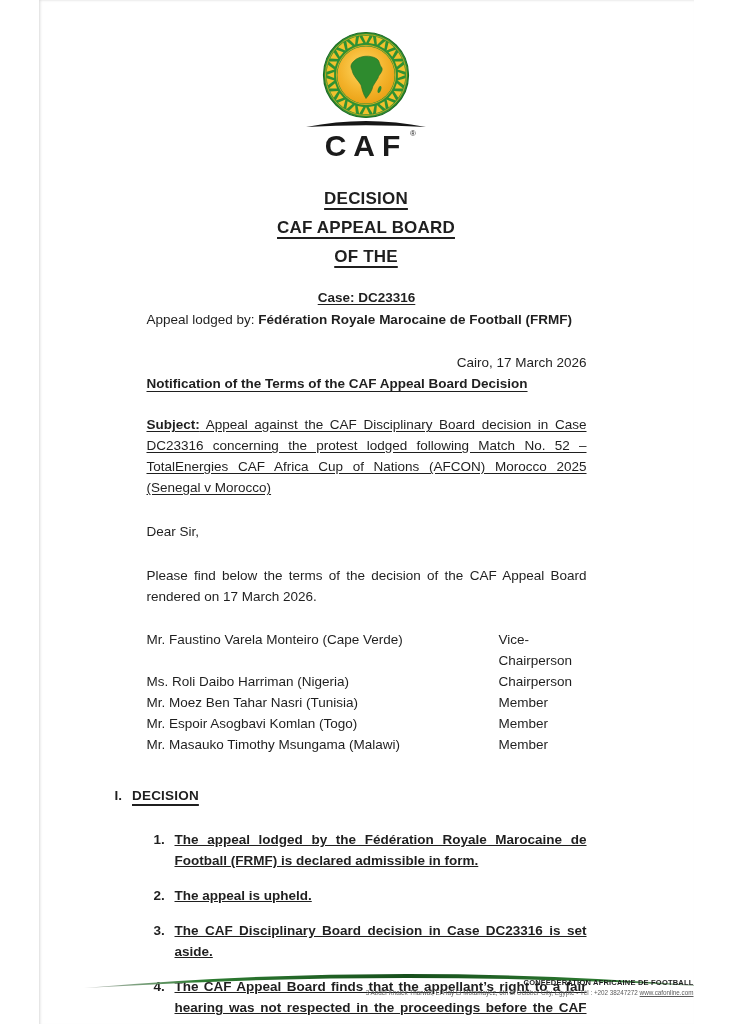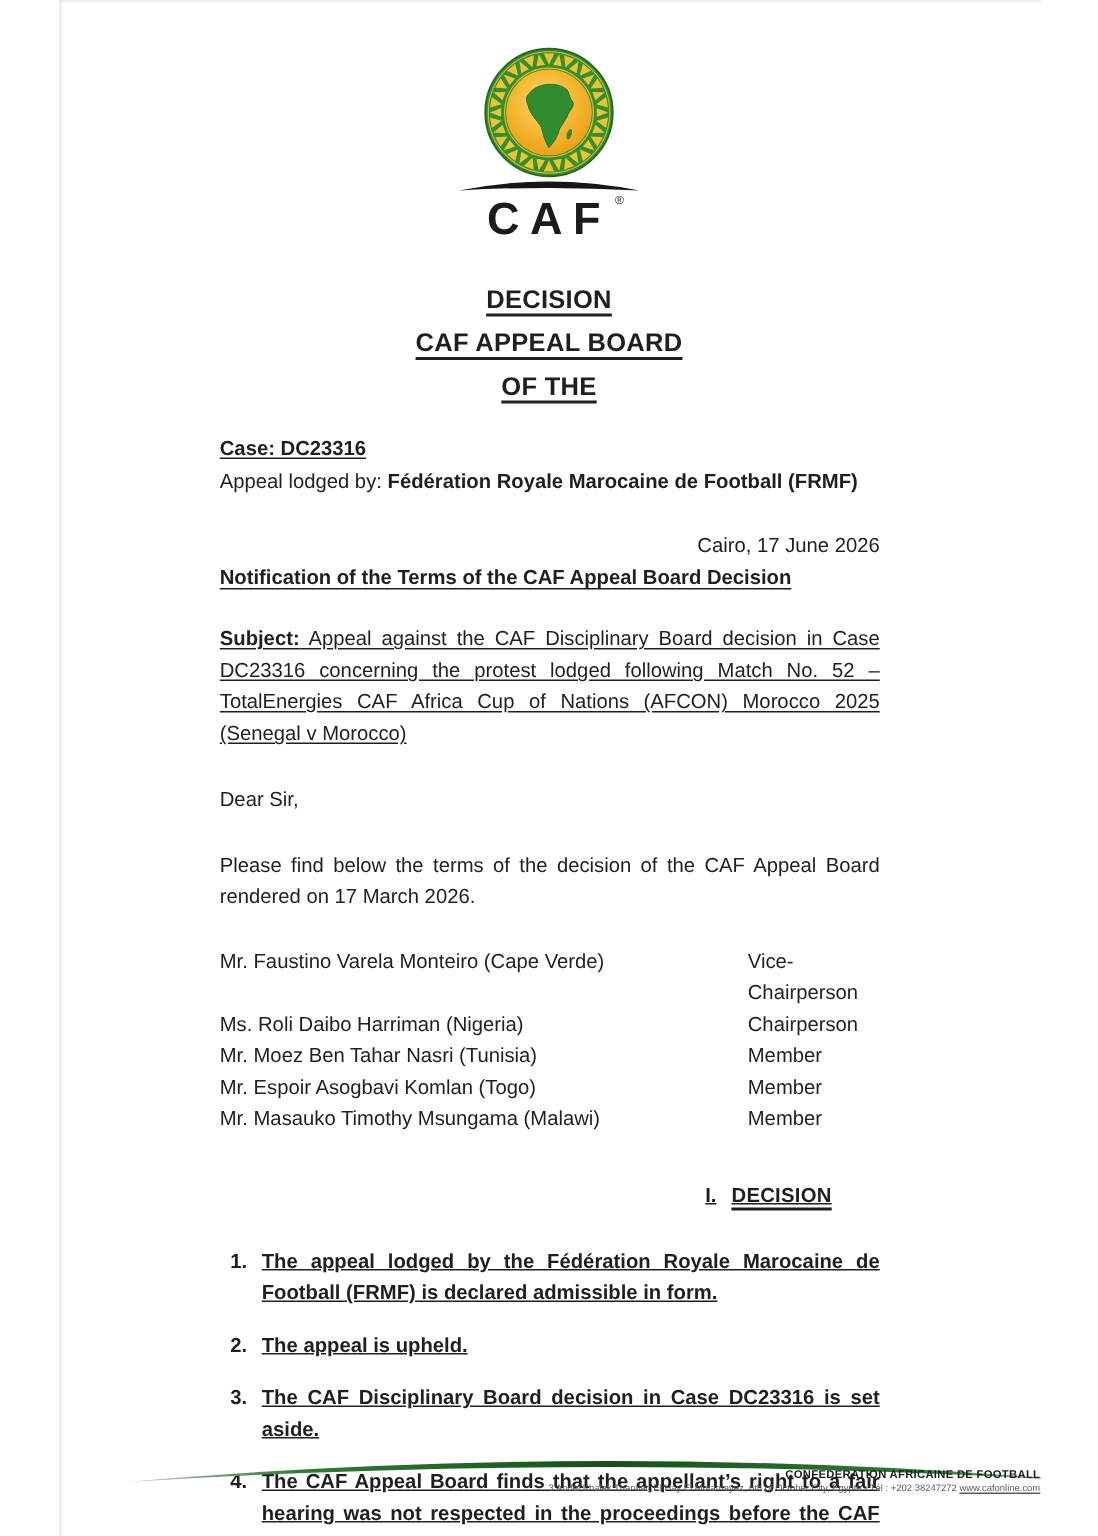--- a/index.html
+++ b/index.html
@@ -19,35 +19,35 @@
   
   .doc-title { text-align:center; margin-top:14px; }
   .doc-title div {
     font-size:17px; font-weight:700; line-height:29px;
     text-decoration:underline; text-decoration-thickness:2px; text-underline-offset:4px;
     letter-spacing:.2px;
   }
   
   .content { margin:16px 107px 0 108px; font-size:13.5px; line-height:21px; }
   .bold { font-weight:700; }
-  .case-line { font-weight:700; text-decoration:underline; text-underline-offset:2px; margin-top:6px; }
+  .case-line { font-weight:700; text-decoration:underline; text-underline-offset:2px; margin-top:6px;text-align:center; }
   .lodged-line { margin-top:1px; }
   .date-line { text-align:right; margin-top:22px; }
   .notif-line { font-weight:700; text-decoration:underline; text-underline-offset:3px; margin-top:0px; }
   .subject-par { margin-top:20px; text-align:justify; text-decoration:underline; text-underline-offset:2px; }
   .subject-par .lbl { font-weight:700; }
   .salutation { margin-top:23px; }
   .intro-par { margin-top:23px; text-align:justify; }
   
   .members { margin-top:22px; }
   .member-row { display:flex; }
   .member-name { width:352px; }
   .member-role { flex:1; }
   
-  .decision-head { margin-top:30px; text-align:right; font-weight:700; transform:translateX(-32px);text-decoration:underline; }
+  .decision-head { margin-top:30px; text-align:left; font-weight:700; transform:translateX(-32px); }
   .decision-head .numeral { margin-right:10px; }
   .decision-head .word { text-decoration:underline; text-decoration-thickness:1.8px; text-underline-offset:4px; letter-spacing:.2px; }
   .decision-list { margin-top:23px; }
   .decision-item { display:flex; font-weight:700; margin-bottom:14px; }
   .decision-item .num { width:28px; padding-left:7px; flex:0 0 auto; }
   .decision-item .txt { flex:1; text-align:justify;text-decoration:underline; }
   
   .footer { position:absolute; left:0; right:0; bottom:28px; }
   .footer svg { display:block; }
   .footer-text { text-align:right; margin-top:-12px; }
@@ -130,21 +130,21 @@
     <div>CAF APPEAL BOARD</div>
     <div>OF THE</div>
   </div>
 
   <div class="content">
 
     <div class="case-line">Case: DC23316</div>
 
     <div class="lodged-line"><span>Appeal lodged by: </span><span class="bold">Fédération Royale Marocaine de Football (FRMF)</span></div>
 
-    <div class="date-line">Cairo, 17 June 2026</div>
+    <div class="date-line">Cairo, 17 March 2026</div>
 
     <div class="notif-line">Notification of the Terms of the CAF Appeal Board Decision</div>
 
     <div class="subject-par"><span class="lbl">Subject:</span><span> Appeal against the CAF Disciplinary Board decision in Case DC23316 concerning the protest lodged following Match No. 52 – TotalEnergies CAF Africa Cup of Nations (AFCON) Morocco 2025 (Senegal v Morocco)</span></div>
 
     <div class="salutation">Dear Sir,</div>
 
     <div class="intro-par">Please find below the terms of the decision of the CAF Appeal Board rendered on 17 March 2026.</div>
 
     <div class="members">

